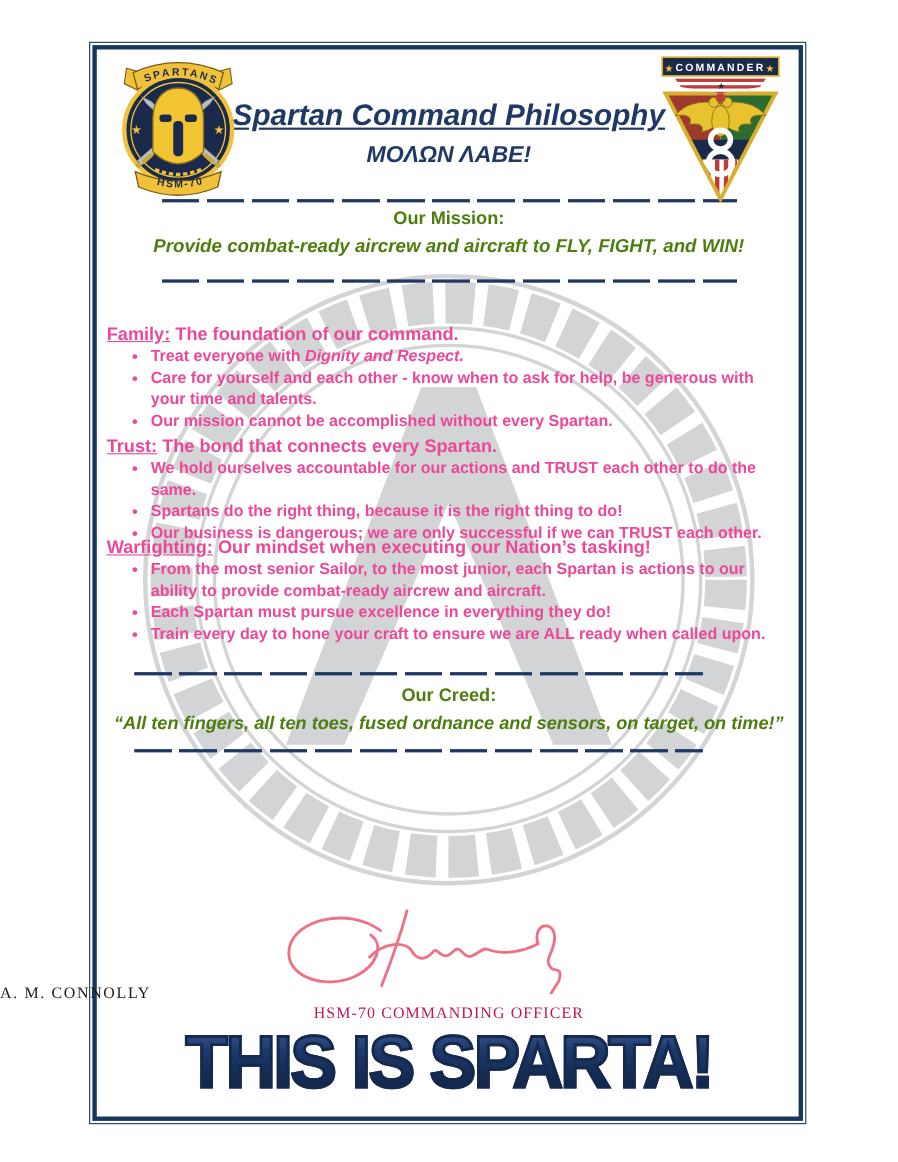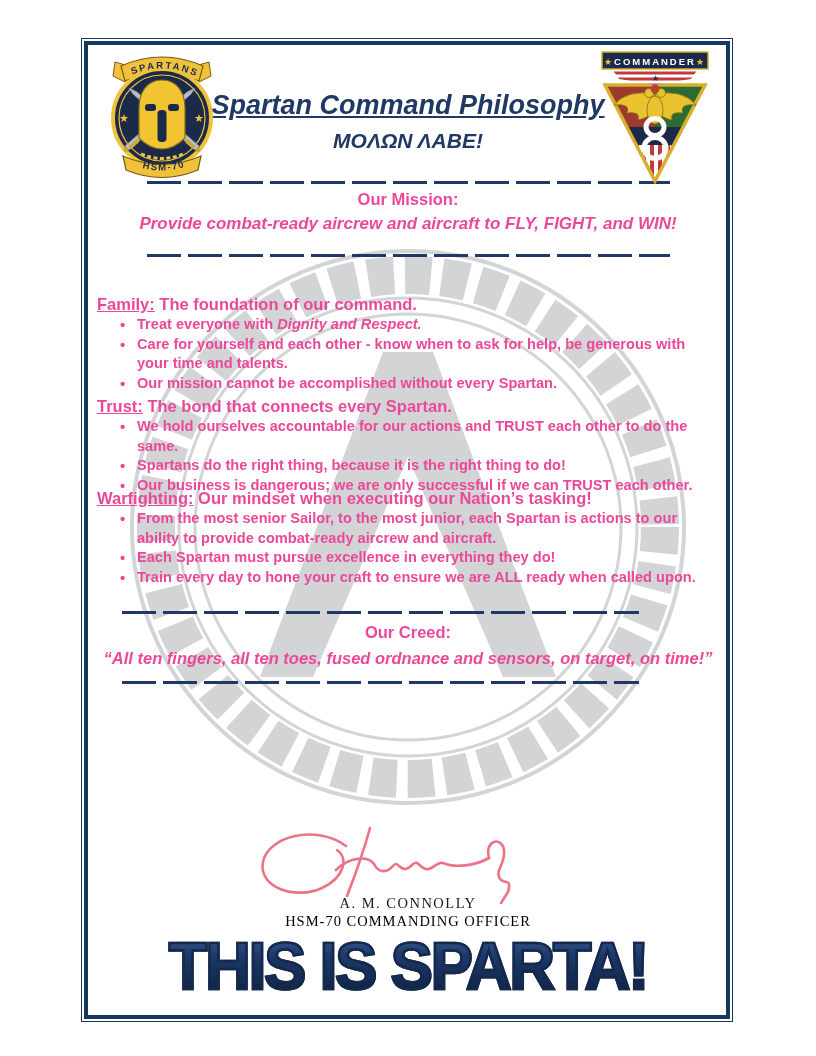--- a/index.html
+++ b/index.html
@@ -17,40 +17,40 @@
          color:#1f3864;letter-spacing:0px;}
   .motto{position:absolute;left:0;right:0;top:129px;text-align:center;z-index:2;
          font-size:21px;font-weight:700;font-style:italic;color:#1f3864;}
   
   .dashline{position:absolute;height:2.5px;z-index:2;
     background:repeating-linear-gradient(to right,#1f3864 0 34px,rgba(0,0,0,0) 34px 41px);}
   .d1{left:147px;top:181px;width:523px;}
   .d2{left:147px;top:254px;width:523px;}
   .d3{left:122px;top:611px;width:517px;}
   .d4{left:122px;top:681px;width:517px;}
-  .center-line{position:absolute;left:0;right:0;text-align:center;z-index:2;color:#ec4899;}
+  .center-line{position:absolute;left:0;right:0;text-align:center;z-index:2;color:#4d7c0f;}
   .mission-label{top:190px;font-size:16.5px;font-weight:700;}
   .mission-text{top:214px;font-size:17px;font-weight:700;font-style:italic;}
   .creed-label{top:623px;font-size:16.5px;font-weight:700;}
   .creed-text{top:649px;font-size:16.5px;font-weight:700;font-style:italic;}
   
   .section{position:absolute;left:97px;width:620px;z-index:2;color:#ec4899;}
   .s0{top:294px;} .s1{top:396px;} .s2{top:488px;}
   .sec-head{font-size:16.5px;font-weight:700;line-height:20px;}
   .sec-term{text-decoration:underline;}
   .bullets{margin:1px 0 0 0;}
   .bullet{position:relative;padding-left:40px;font-size:14.6px;font-weight:700;line-height:19.5px;}
   .bullet::before{content:"\2022";position:absolute;left:23px;top:0;font-size:15px;}
   .bullet em{font-style:italic;}
   
   .signature{position:absolute;left:250px;top:818px;width:276px;height:86px;z-index:2;}
-  .signer-name{position:absolute;left:0;right:0;top:895px;text-align:center;z-index:2;
+  .signer-name{position:absolute;left:0;right:0;top:895px;text-align:left;z-index:2;
     font-family:"Liberation Serif",serif;font-size:14.5px;letter-spacing:1.5px;color:#1a1a1a;}
   .signer-role{position:absolute;left:0;right:0;top:913px;text-align:center;z-index:2;
-    font-family:"Liberation Serif",serif;font-size:14.5px;letter-spacing:1px;color:#000000;}
+    font-family:"Liberation Serif",serif;font-size:14.5px;letter-spacing:1px;color:#be185d;}
   
   .slogan{position:absolute;left:0;right:0;top:930px;text-align:center;z-index:2;
     font-size:63px;font-weight:700;letter-spacing:-2px;transform:scaleY(1.06);
     color:#13294f;-webkit-text-stroke:2.5px #16294d;
     background:linear-gradient(#44639e 0%,#1d3songs 0%, #1d3a6b 35%,#0b1c3a 100%);
     background:linear-gradient(#44639e 0%,#1d3a6b 35%,#0b1c3a 100%);
     -webkit-background-clip:text;background-clip:text;-webkit-text-fill-color:transparent;}
 </style>
 </head>
 <body>

